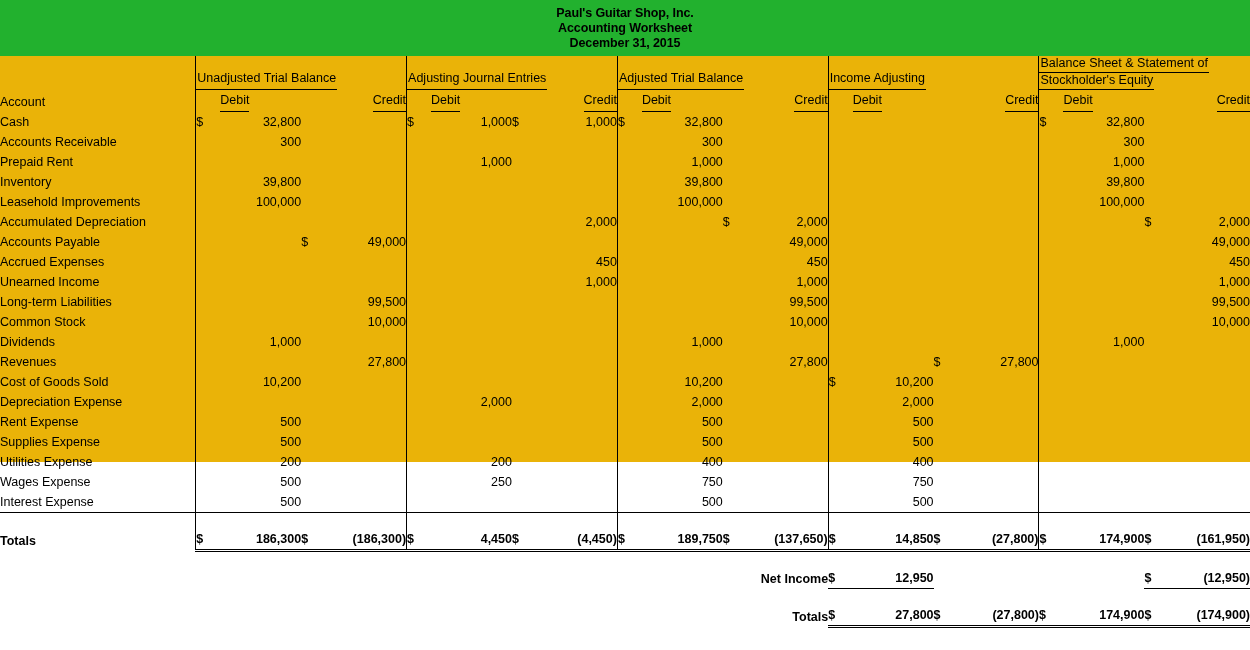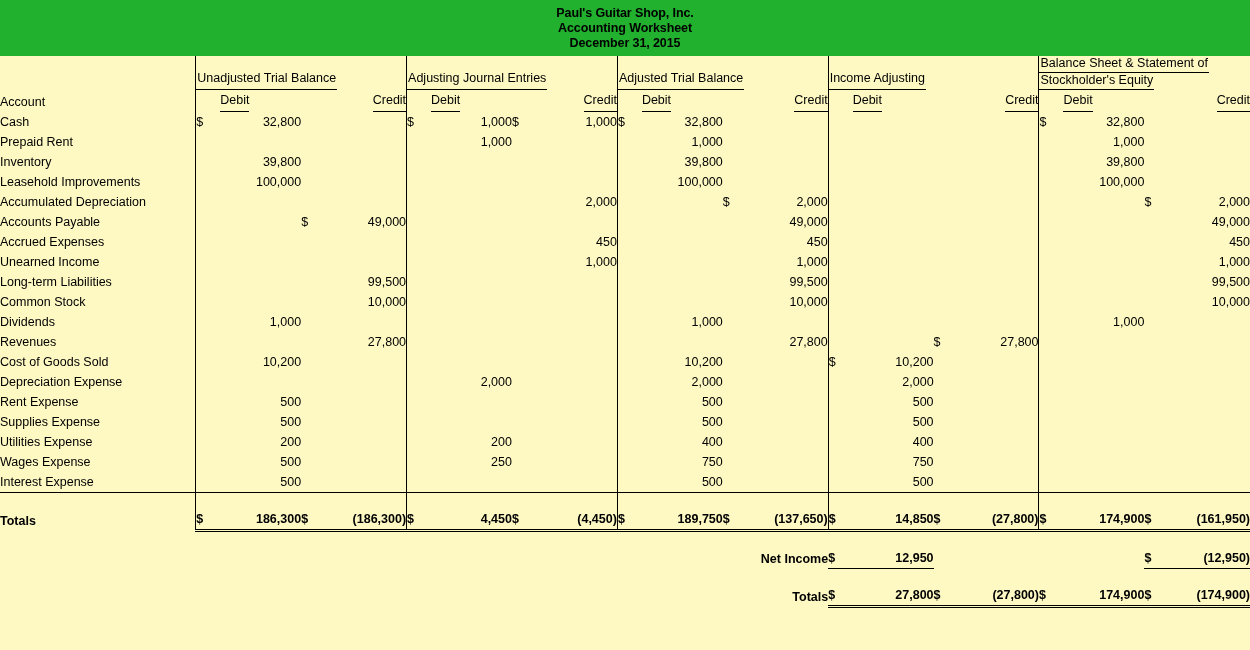--- a/index.html
+++ b/index.html
@@ -10,22 +10,22 @@
   body {
     font-family: "Liberation Sans", sans-serif;
     width: 1250px;
     height: 650px;
     overflow: hidden;
     color: #000000;
   }
   #sheet {
     position: relative;
     width: 1250px;
-    height: 650px;
-    background: #fef9c3;
+    height: 462px;
+    background: #eab308;
   }
 
   
   .banner {
     position: absolute;
     left: 0; top: 0;
     width: 1250px;
     height: 56px;
     background: #22b12e;
     display: flex;
@@ -237,20 +237,43 @@
           <td class="cur vsep-l"></td>
           <td class="num"></td>
           <td class="cur"></td>
           <td class="num"></td>
           <td class="cur vsep-l">$</td>
           <td class="num">32,800</td>
           <td class="cur"></td>
           <td class="num"></td>
         </tr>
         <tr>
+          <td class="acct-name">Accounts Receivable</td>
+          <td class="cur vsep-l"></td>
+          <td class="num">300</td>
+          <td class="cur"></td>
+          <td class="num"></td>
+          <td class="cur vsep-l"></td>
+          <td class="num"></td>
+          <td class="cur"></td>
+          <td class="num"></td>
+          <td class="cur vsep-l"></td>
+          <td class="num">300</td>
+          <td class="cur"></td>
+          <td class="num"></td>
+          <td class="cur vsep-l"></td>
+          <td class="num"></td>
+          <td class="cur"></td>
+          <td class="num"></td>
+          <td class="cur vsep-l"></td>
+          <td class="num">300</td>
+          <td class="cur"></td>
+          <td class="num"></td>
+        </tr>
+        <tr>
           <td class="acct-name">Prepaid Rent</td>
           <td class="cur vsep-l"></td>
           <td class="num"></td>
           <td class="cur"></td>
           <td class="num"></td>
           <td class="cur vsep-l"></td>
           <td class="num">1,000</td>
           <td class="cur"></td>
           <td class="num"></td>
           <td class="cur vsep-l"></td>

